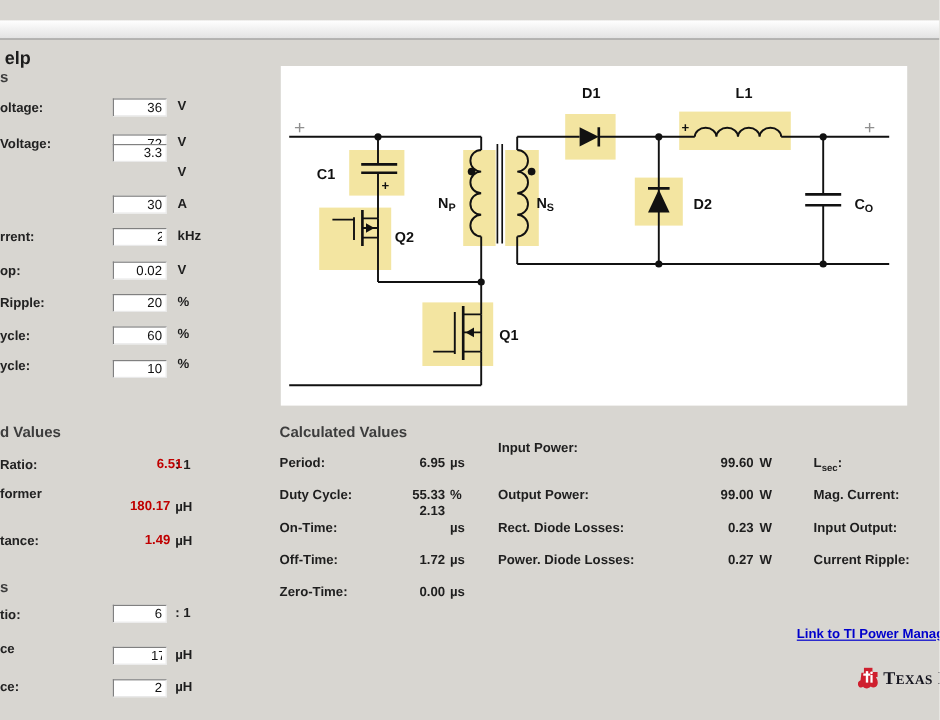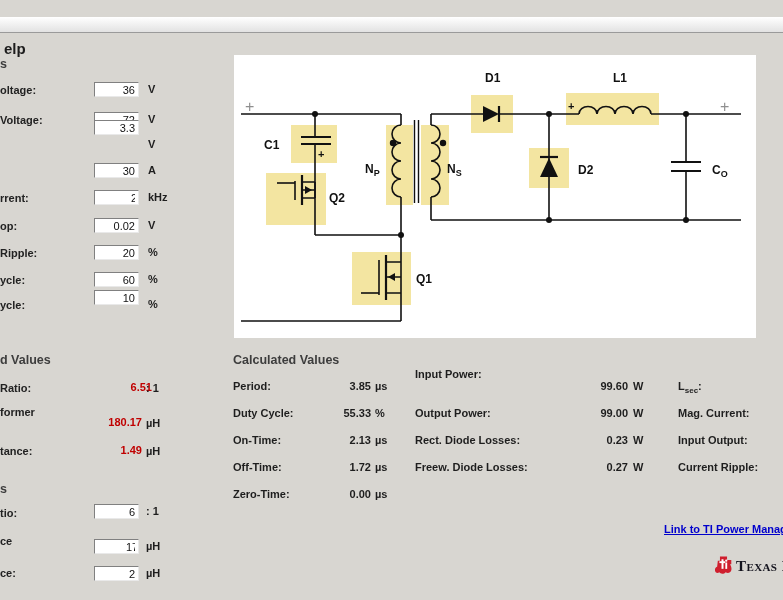--- a/index.html
+++ b/index.html
@@ -91,21 +91,21 @@
 
   <div class="cutlbl" style="top:246px">Ripple:</div>
   <input class="tfield" style="top: 245px;" value="20">
   <div class="unit" style="top:245px">%</div>
 
   <div class="cutlbl" style="top:273px">ycle:</div>
   <input class="tfield" style="top: 272px;" value="60">
   <div class="unit" style="top:272px">%</div>
 
   <div class="cutlbl" style="top:298px">ycle:</div>
-  <input class="tfield" style="top: 290px;" value="10">
+  <input class="tfield" style="top: 300px;" value="10">
   <div class="unit" style="top:297px">%</div>
 
   <div class="sechdr" style="top:353px">d Values</div>
 
   <div class="cutlbl" style="top:381px">Ratio:</div>
   <div class="cval red" style="left:92px;top:381px;width:60px">6.51</div>
   <div class="unit" style="left:146px;top:381px">: 1</div>
 
   <div class="cutlbl" style="top:405px">former</div>
   <div class="cval red" style="left:82px;top:416px;width:60px">180.17</div>
@@ -209,29 +209,29 @@
         <text x="131" y="118"><tspan>N</tspan><tspan font-size="9" dy="3">P</tspan></text>
         <text x="213" y="118"><tspan>N</tspan><tspan font-size="9" dy="3">S</tspan></text>
         <text x="478" y="119"><tspan>C</tspan><tspan font-size="9" dy="3">O</tspan></text>
       </g>
     </svg>
   </div>
 
   <div class="sechdr" style="left:233px;top:353px">Calculated Values</div>
 
   <div class="clbl" style="left:233px;top:380px">Period:</div>
-  <div class="cval" style="left:290px;top:380px;width:81px">3.85</div>
+  <div class="cval" style="left:290px;top:380px;width:81px">6.95</div>
   <div class="clbl" style="left:375px;top:380px">µs</div>
 
   <div class="clbl" style="left:233px;top:407px">Duty Cycle:</div>
   <div class="cval" style="left:290px;top:407px;width:81px">55.33</div>
   <div class="clbl" style="left:375px;top:407px">%</div>
 
   <div class="clbl" style="left:233px;top:434px">On-Time:</div>
-  <div class="cval" style="left:290px;top:434px;width:81px">2.13</div>
+  <div class="cval" style="left:290px;top:420px;width:81px">2.13</div>
   <div class="clbl" style="left:375px;top:434px">µs</div>
 
   <div class="clbl" style="left:233px;top:461px">Off-Time:</div>
   <div class="cval" style="left:290px;top:461px;width:81px">1.72</div>
   <div class="clbl" style="left:375px;top:461px">µs</div>
 
   <div class="clbl" style="left:233px;top:488px">Zero-Time:</div>
   <div class="cval" style="left:290px;top:488px;width:81px">0.00</div>
   <div class="clbl" style="left:375px;top:488px">µs</div>
 
@@ -240,21 +240,21 @@
   <div class="clbl" style="left:633px;top:380px">W</div>
 
   <div class="clbl" style="left:415px;top:407px">Output Power:</div>
   <div class="cval" style="left:540px;top:407px;width:88px">99.00</div>
   <div class="clbl" style="left:633px;top:407px">W</div>
 
   <div class="clbl" style="left:415px;top:434px">Rect. Diode Losses:</div>
   <div class="cval" style="left:540px;top:434px;width:88px">0.23</div>
   <div class="clbl" style="left:633px;top:434px">W</div>
 
-  <div class="clbl" style="left:415px;top:461px">Freew. Diode Losses:</div>
+  <div class="clbl" style="left:415px;top:461px">Power. Diode Losses:</div>
   <div class="cval" style="left:540px;top:461px;width:88px">0.27</div>
   <div class="clbl" style="left:633px;top:461px">W</div>
 
   <div class="clbl" style="left:678px;top:380px"><span>L</span><sub>sec</sub><span>:</span></div>
   <div class="clbl" style="left:678px;top:407px"><span>Mag. Current:</span><sub></sub><span></span></div>
   <div class="clbl" style="left:678px;top:434px"><span>Input Output:</span><sub></sub><span></span></div>
   <div class="clbl" style="left:678px;top:461px"><span>Current Ripple:</span><sub></sub><span></span></div>
 
   <div class="tilink">Link to TI Power Manag</div>
 

